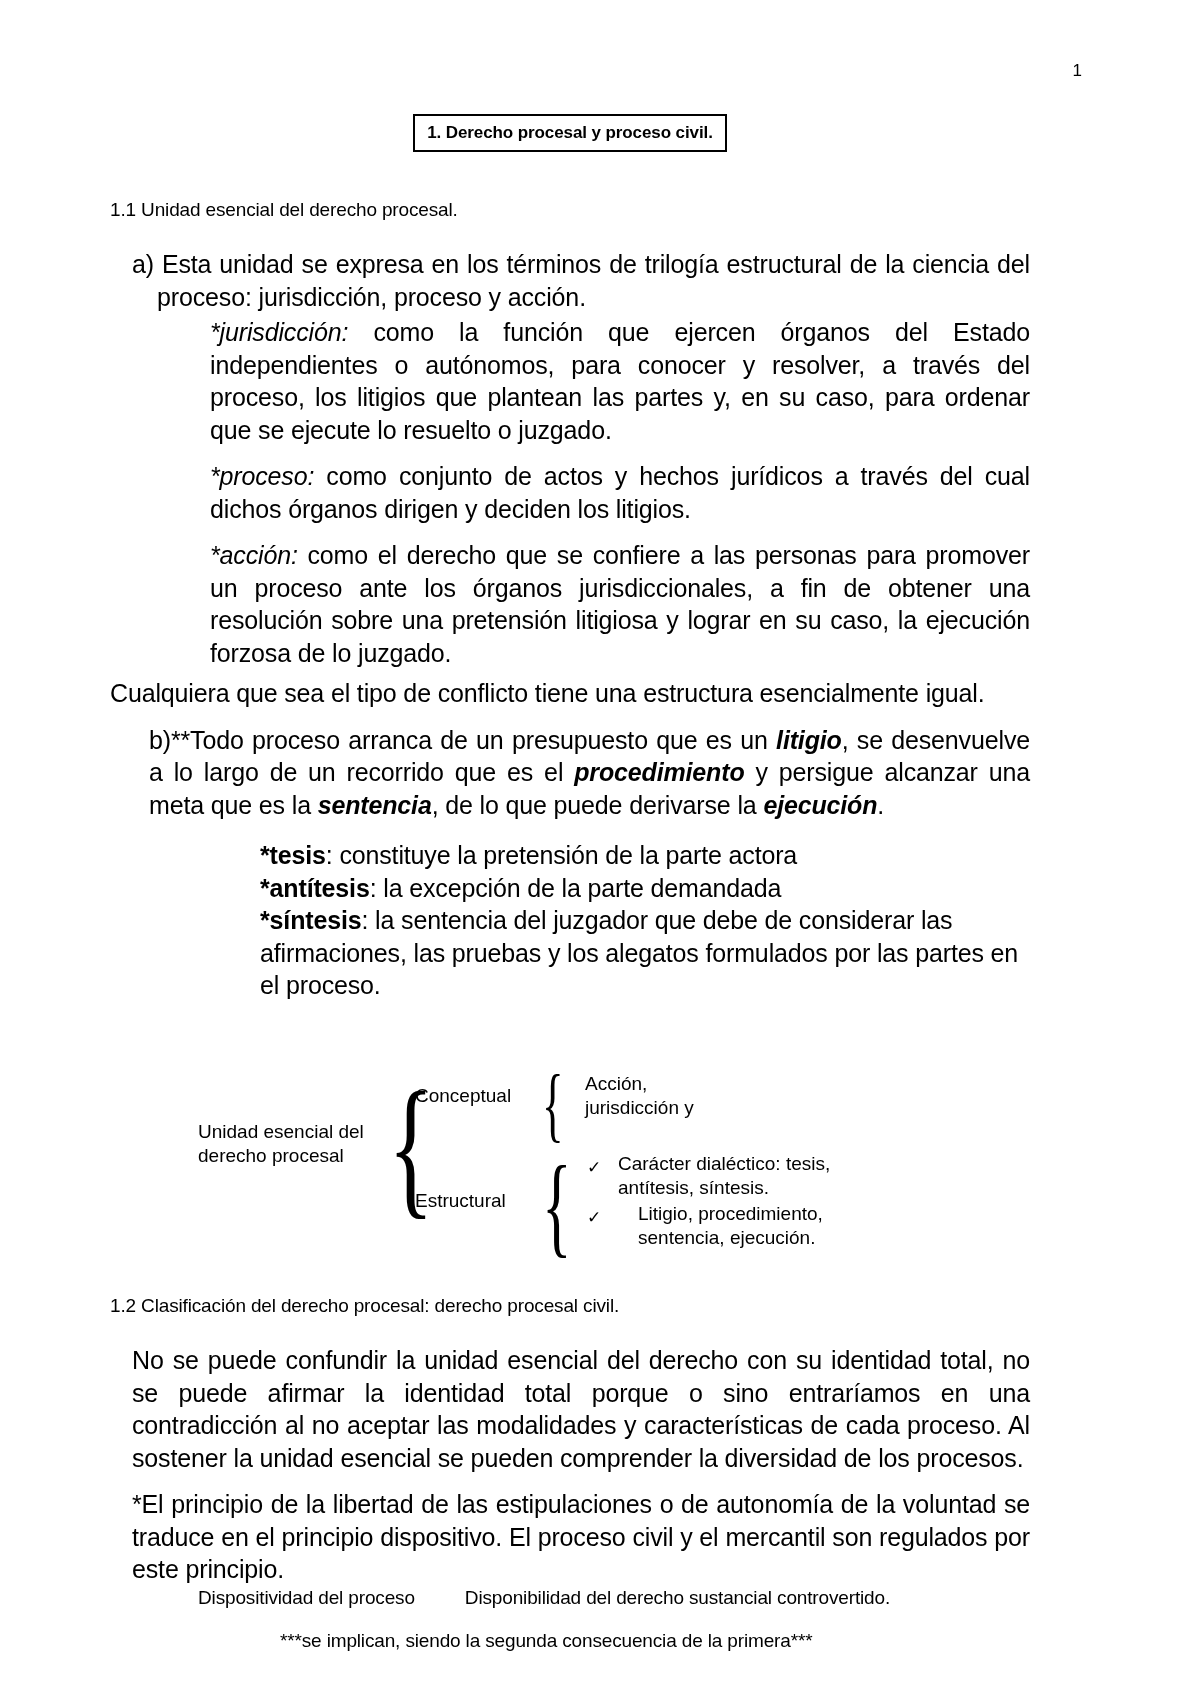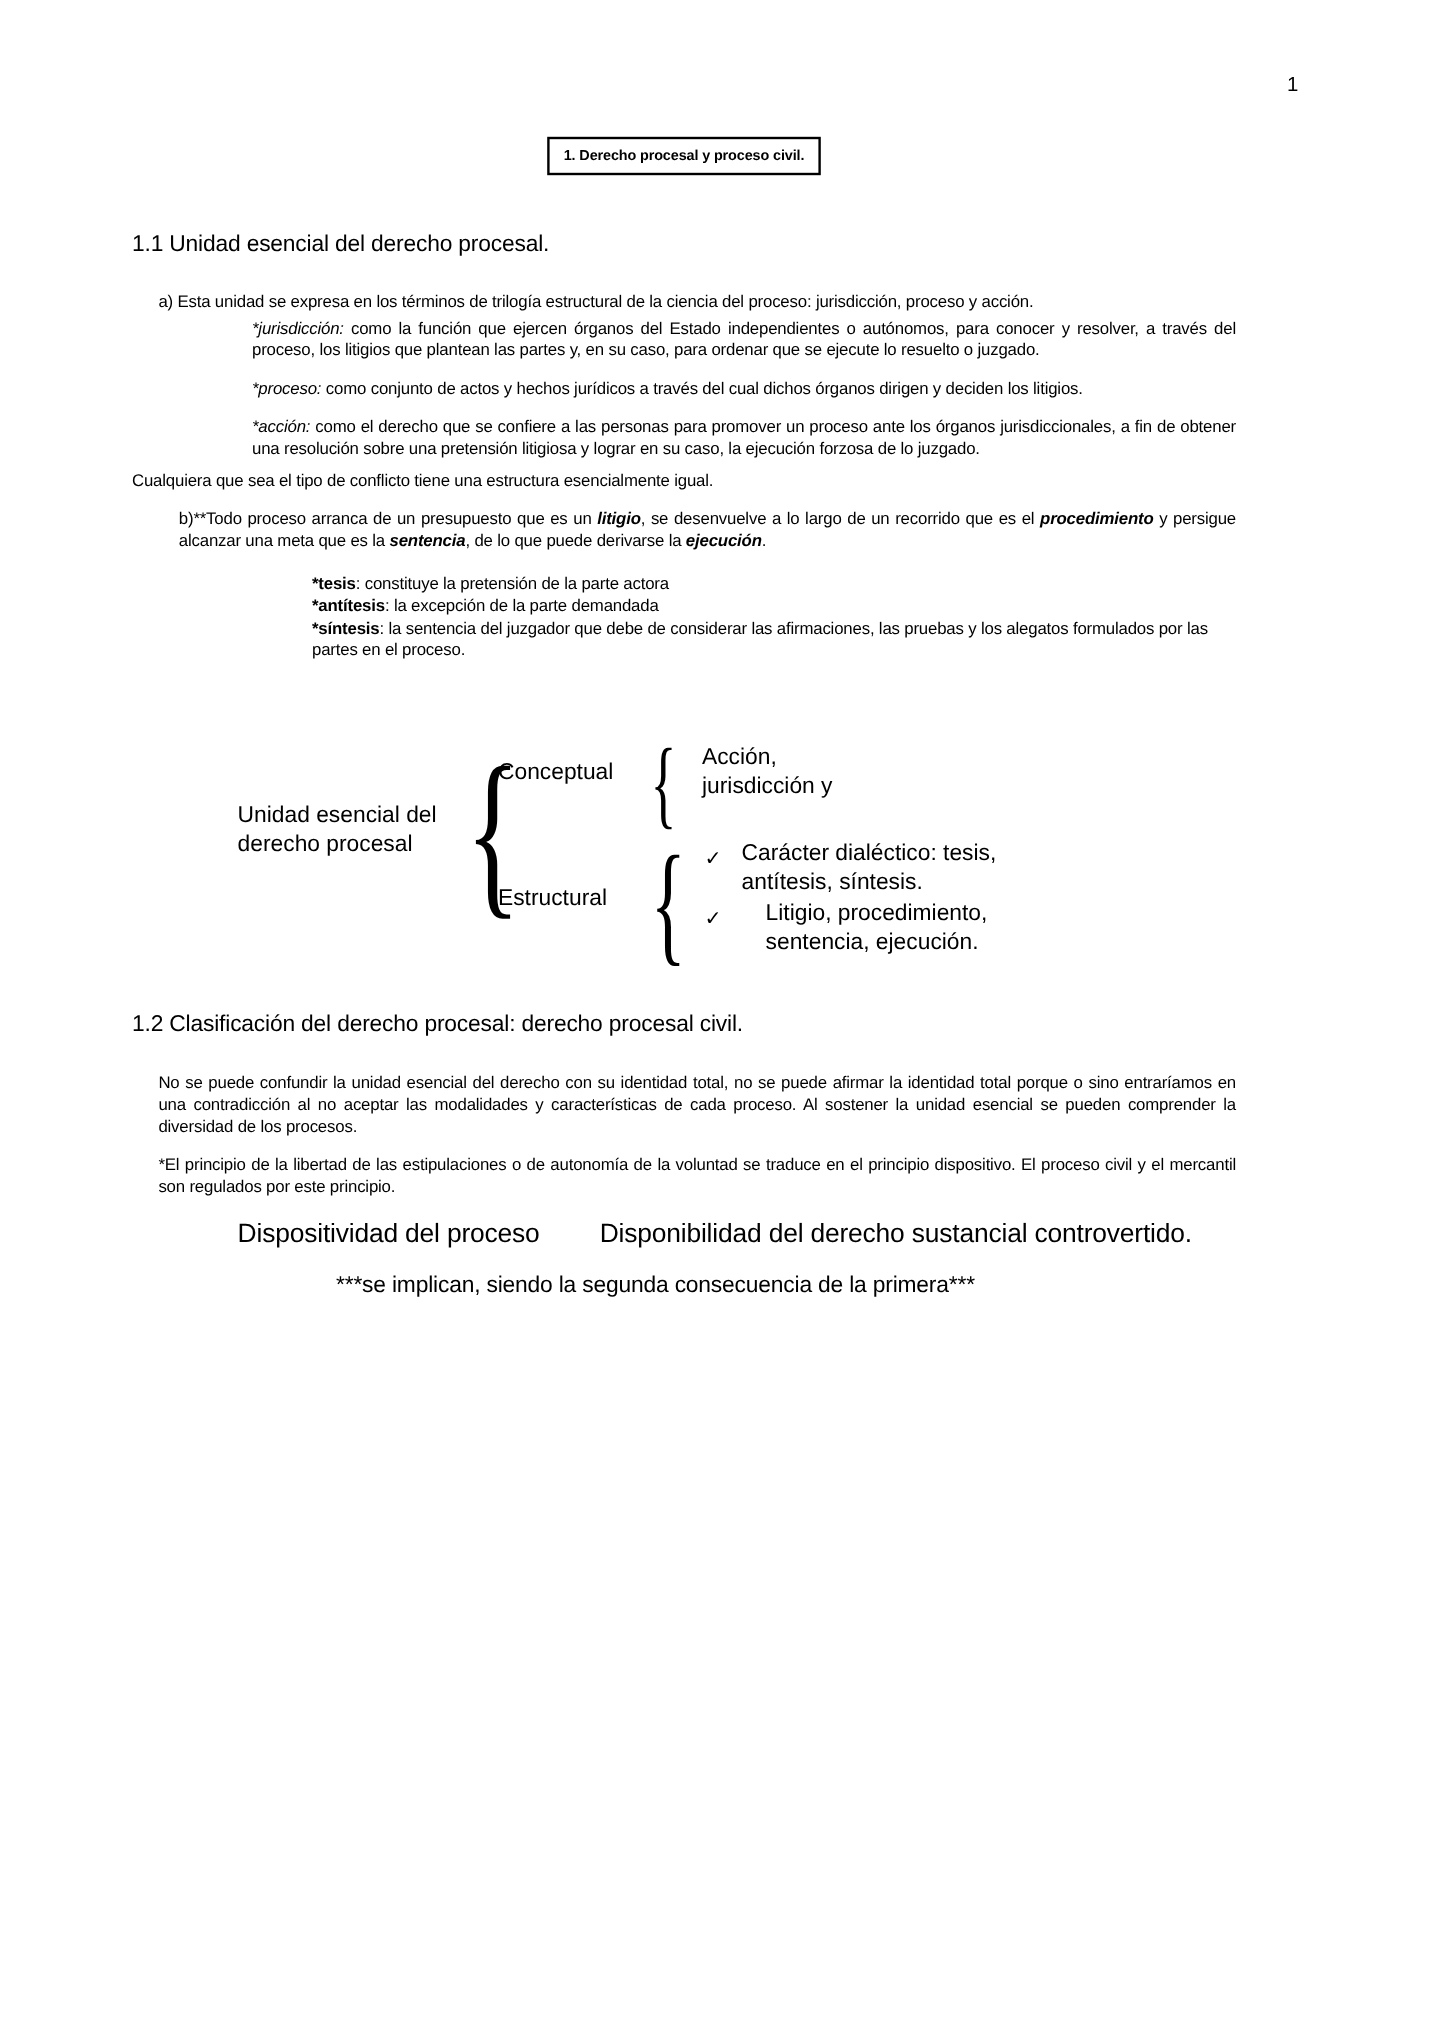--- a/index.html
+++ b/index.html
@@ -37,31 +37,31 @@
   
   .title-wrap {
     display: flex;
     justify-content: center;
     margin-top: 14px;
     margin-bottom: 46px;
   }
   .title-box {
     border: 2.5px solid #000;
     padding: 7px 12px 7px 12px;
-    font-size: 12px;
+    font-size: 17px;
     font-weight: bold;
     letter-spacing: -0.1px;
     line-height: 1.15;
     white-space: nowrap;
     text-align: right;
   }
   
   p {
     margin: 0;
-    font-size: 14px;
+    font-size: 25px;
     line-height: 1.30;
     letter-spacing: -0.15px;
   }
   .heading {
     font-size: 19px;
     margin-bottom: 26px;
   }
   .just {
     text-align: justify;
     margin-left: 39px;
@@ -120,23 +120,22 @@
     line-height: 1;
   }
   
   .sec2 {
     margin-top: 20px;
   }
   .body-indent {
     margin-left: 22px;
   }
   .center-pair {
-    margin-top: 16px;
     margin-left: 88px;
-    font-size: 22px;
+    font-size: 19px;
     line-height: 1.3;
   }
   .center-pair .left-col { display: inline-block; }
   .gap-col { display: inline-block; width: 50px; }
   .final-line {
     margin-top: 18px;
     margin-left: 170px;
     font-size: 19px;
   }
 </style>

